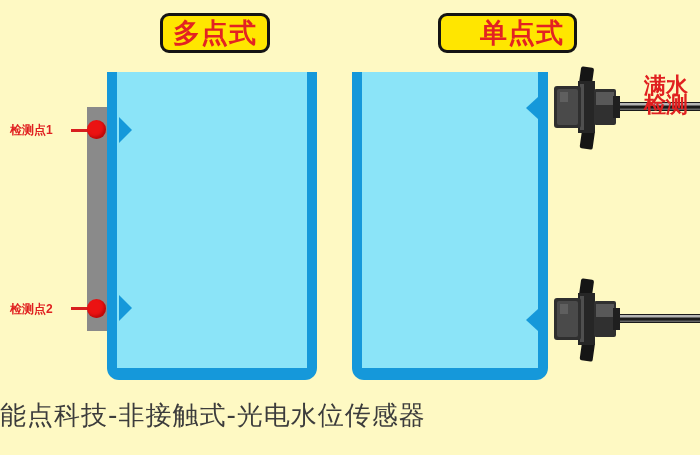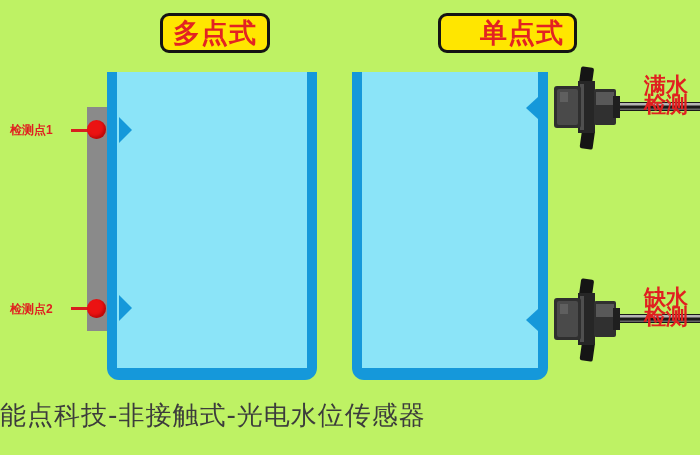--- a/index.html
+++ b/index.html
@@ -1,17 +1,17 @@
 <!DOCTYPE html>
 <html><head>
 <meta charset="utf-8">
 <style>
   html,body{margin:0;padding:0;background:#ffffff;}
   .stage{
-    position:relative;width:700px;height:455px;background:#bef264;overflow:hidden;
+    position:relative;width:700px;height:455px;background:#fef9c3;overflow:hidden;
     font-family:"Liberation Sans","DejaVu Sans",sans-serif;
   }
   
   .tag{
     position:absolute;box-sizing:border-box;
     background:#FFE600;border:3px solid #141414;border-radius:9px;
     color:#E32222;font-weight:bold;font-size:27px;line-height:32px;
     padding:1px 10px;letter-spacing:1px;
   }
   .tag-multi{left:160px;top:13px;}
@@ -131,16 +131,15 @@
     <rect x="30" y="22" width="4" height="46" fill="#4f4f4f"></rect>
     <rect x="4" y="24" width="27" height="42" rx="3" fill="#2f2f2f"></rect>
     <rect x="7" y="27" width="21" height="36" rx="2" fill="#4a4a4a"></rect>
     <rect x="10" y="30" width="8" height="10" fill="#5f5f5f"></rect>
     <rect x="44" y="27" width="22" height="36" rx="2" fill="#303030"></rect>
     <rect x="46" y="30" width="18" height="13" fill="#585858"></rect>
     <rect x="63" y="34" width="7" height="22" fill="#1f1f1f"></rect>
   </svg>
 
   <div class="sensor-label sl1">满水检测</div>
-  <div class="sensor-label sl2">缺水检测</div>
 
   <div class="caption">能点科技-非接触式-光电水位传感器</div>
 </div>
 
 </body></html>

